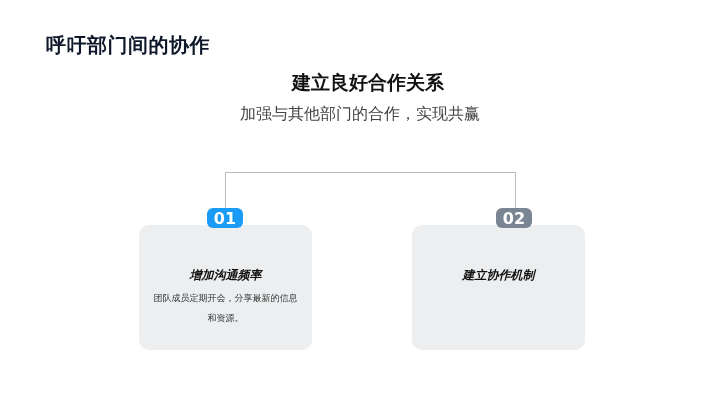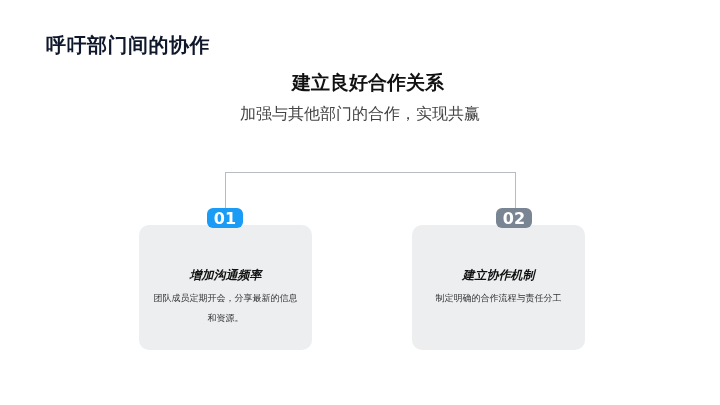--- a/index.html
+++ b/index.html
@@ -31,14 +31,13 @@
 
 <div class="badge badge1">01</div>
 <div class="card card1">
   <div class="card-title">增加沟通频率</div>
   <div class="card-desc">团队成员定期开会，分享最新的信息和资源。</div>
 </div>
 
 <div class="badge badge2">02</div>
 <div class="card card2">
   <div class="card-title">建立协作机制</div>
-  <div class="card-desc">制定明确的合作流程与责任分工</div>
 </div>
 
 </body></html>

